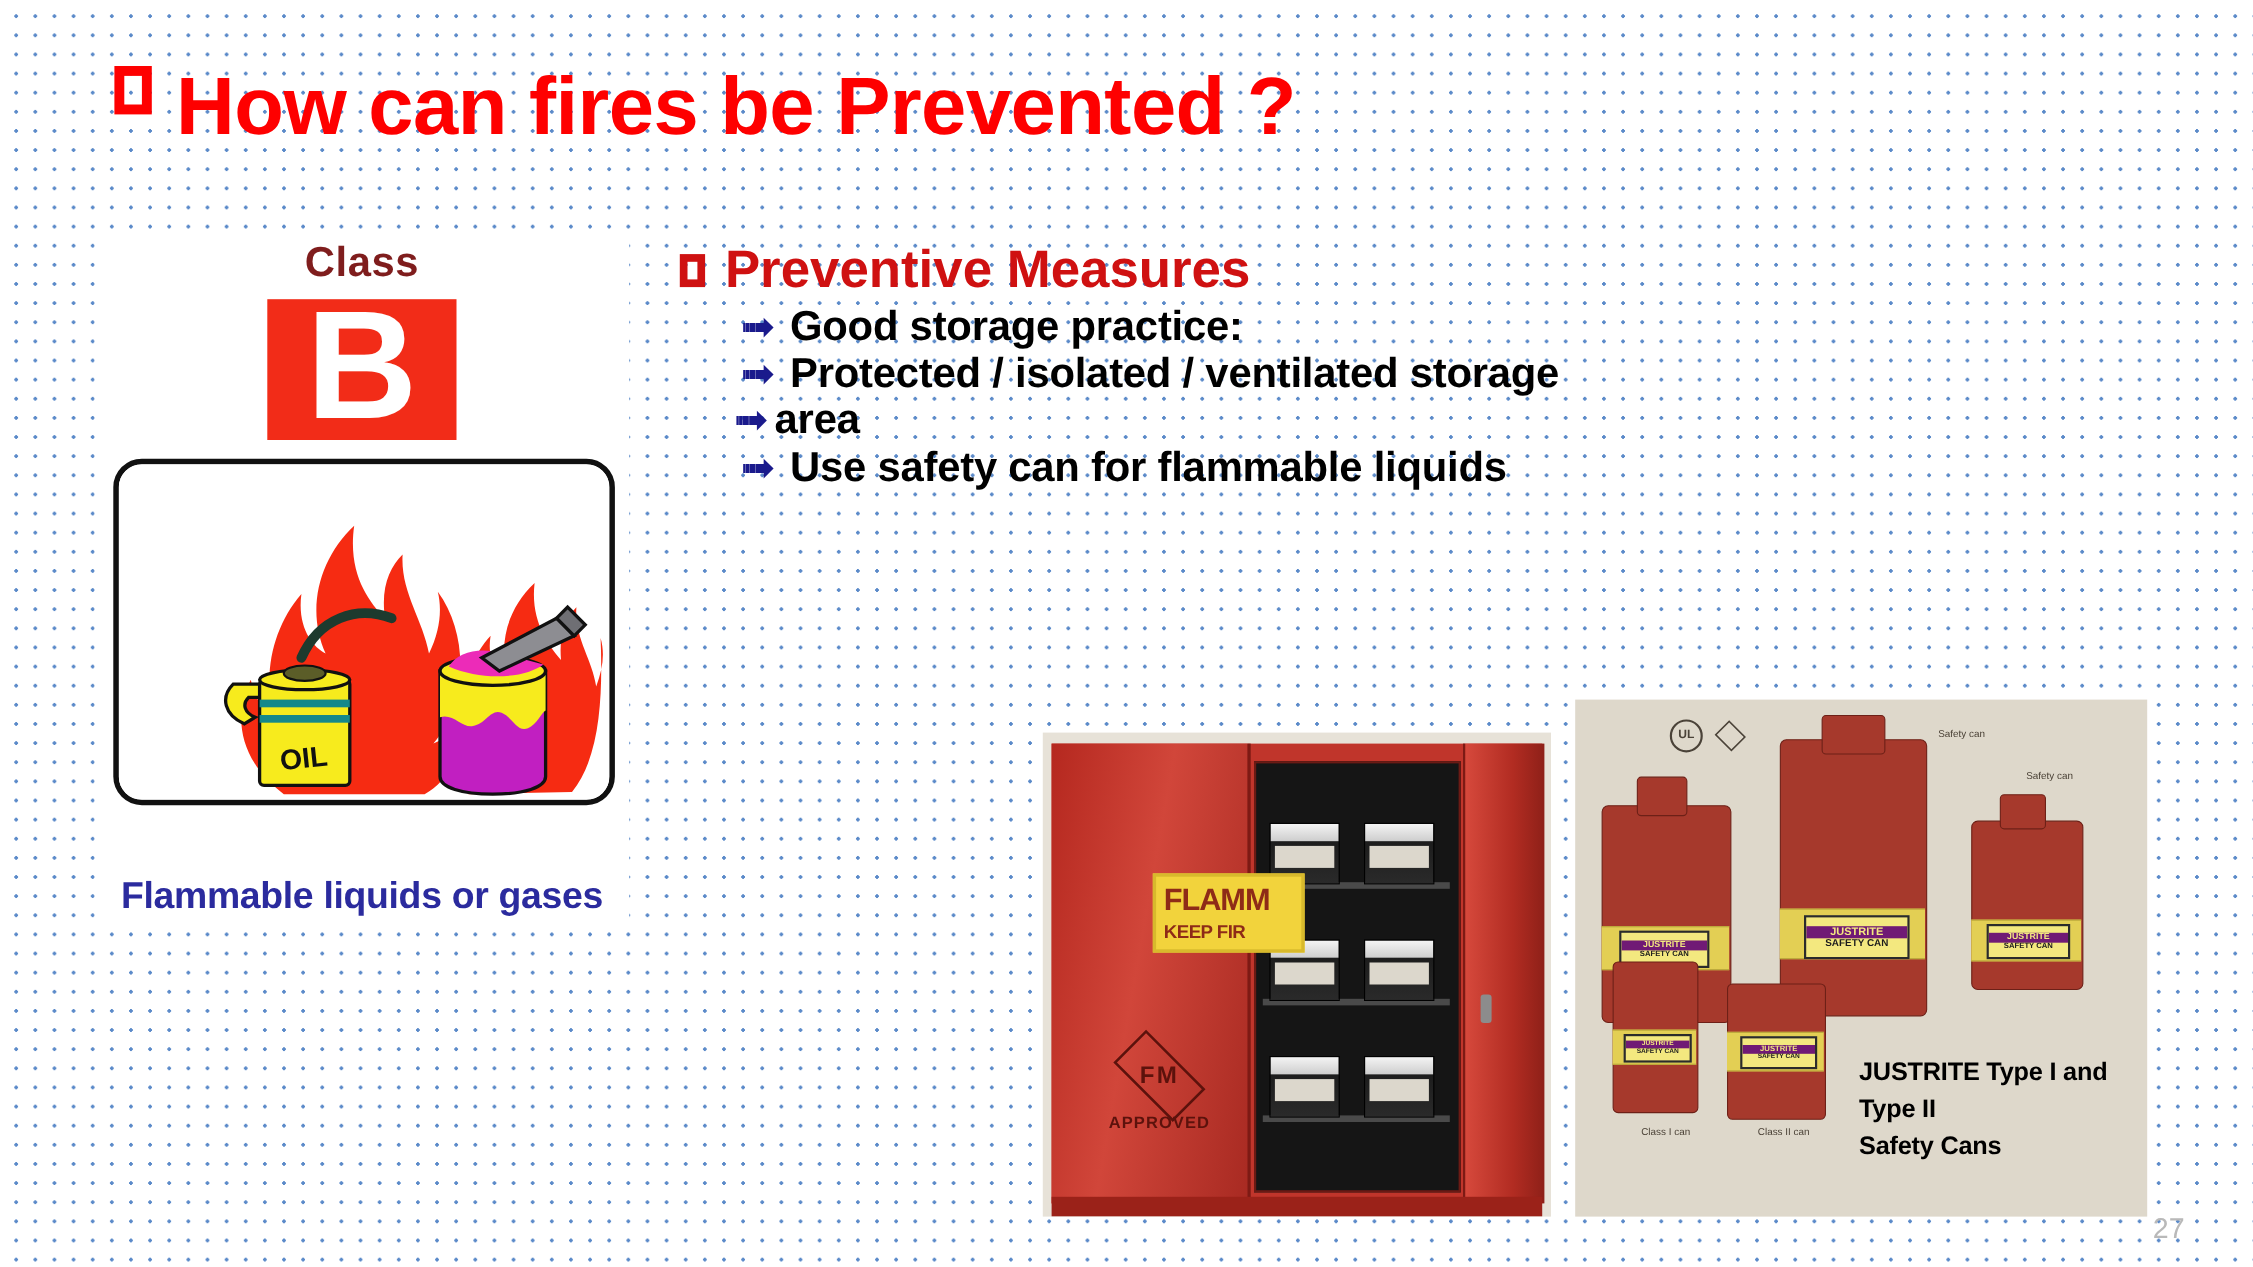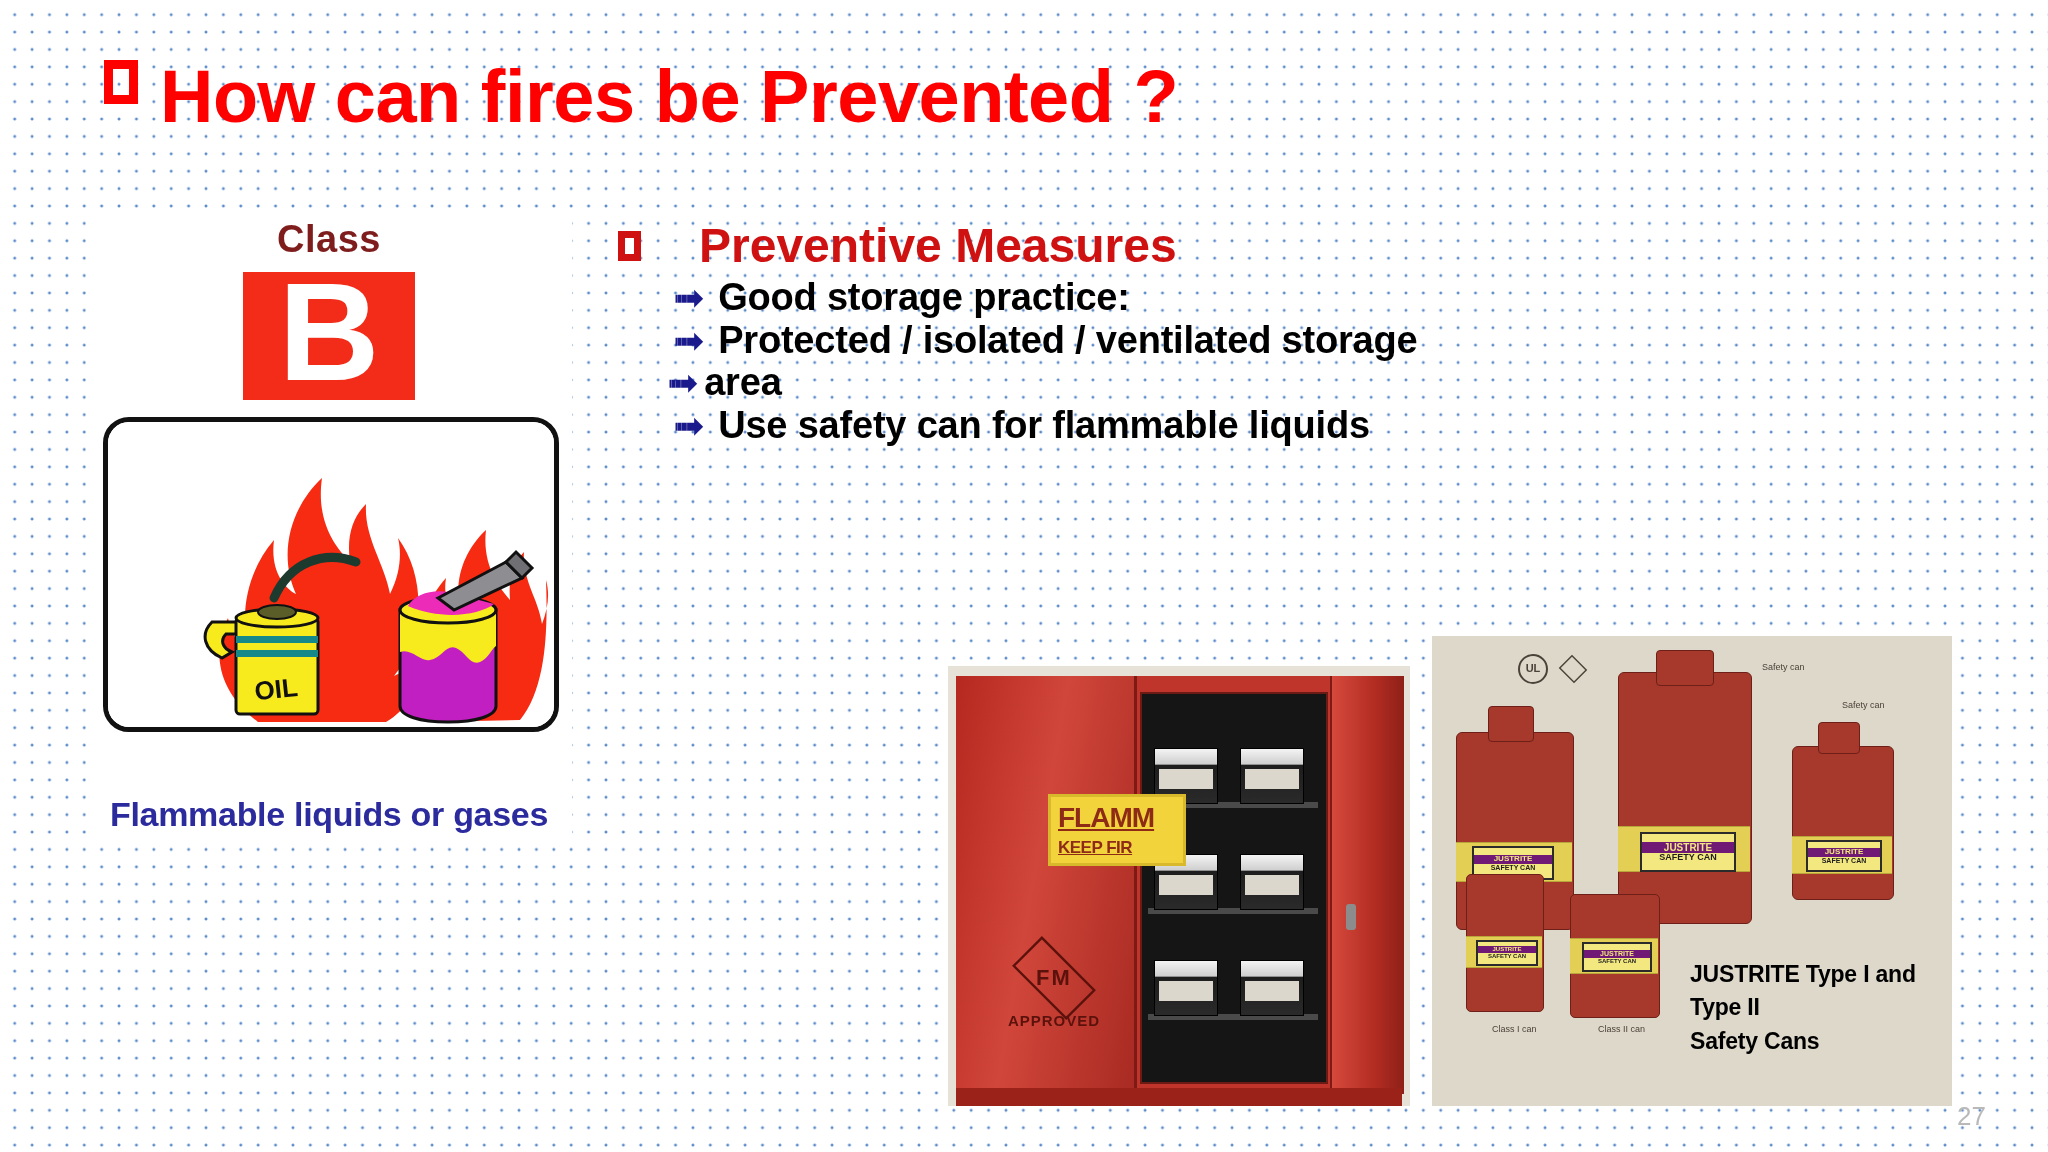--- a/index.html
+++ b/index.html
@@ -70,21 +70,21 @@
   
   .measures{ position:absolute;left:618px;top:222px;width:1380px; }
   .measures-head{
     display:flex;align-items:center;gap:18px;white-space:nowrap;margin-bottom:6px;
   }
   .sq-bullet-sm{
     display:inline-block;width:23px;height:30px;
     border:7px solid #cf1111;box-sizing:border-box;flex:none;
   }
   .measures-title{
-    font-size:48px;font-weight:bold;color:#cf1111;line-height:1;margin-left:40px;
+    font-size:48px;font-weight:bold;color:#cf1111;line-height:1;
   }
   .bullet-line{
     display:flex;align-items:baseline;white-space:nowrap;
     margin-left:56px;line-height:1.12;
   }
   .bullet-line.tight{ margin-left:50px; }
   .arrow{
     flex:none;color:#1a1a8c;font-size:36px;font-weight:bold;line-height:1;
     margin-right:14px;
   }
@@ -102,21 +102,21 @@
   .cab-left-door{
     position:absolute;left:8px;top:10px;width:178px;height:418px;
     background:linear-gradient(100deg,#b5281f 0%,#d1463a 45%,#a82a22 100%);
     border-right:3px solid #7d1a14;
   }
   .flamm-label{
     position:absolute;left:92px;top:118px;width:132px;height:66px;
     background:#f2d33c;border:3px solid #d8b92c;overflow:hidden;
   }
   .flamm-label span{
-    display:block;color:#8e2b17;font-weight:bold;line-height:1;white-space:nowrap;text-decoration:underline;
+    display:block;color:#8e2b17;font-weight:bold;line-height:1;white-space:nowrap;
   }
   .flamm-l1{font-size:28px;padding:7px 0 0 7px;letter-spacing:-1px;}
   .flamm-l2{font-size:17px;padding:7px 0 0 7px;letter-spacing:-0.5px;}
   .fm-logo{
     position:absolute;left:38px;top:268px;width:120px;height:92px;
     display:flex;flex-direction:column;align-items:center;justify-content:center;
   }
   .fm-diamond{
     width:92px;height:48px;border:3px solid #5c120c;
     transform:rotate(45deg) scale(0.78,0.78);

